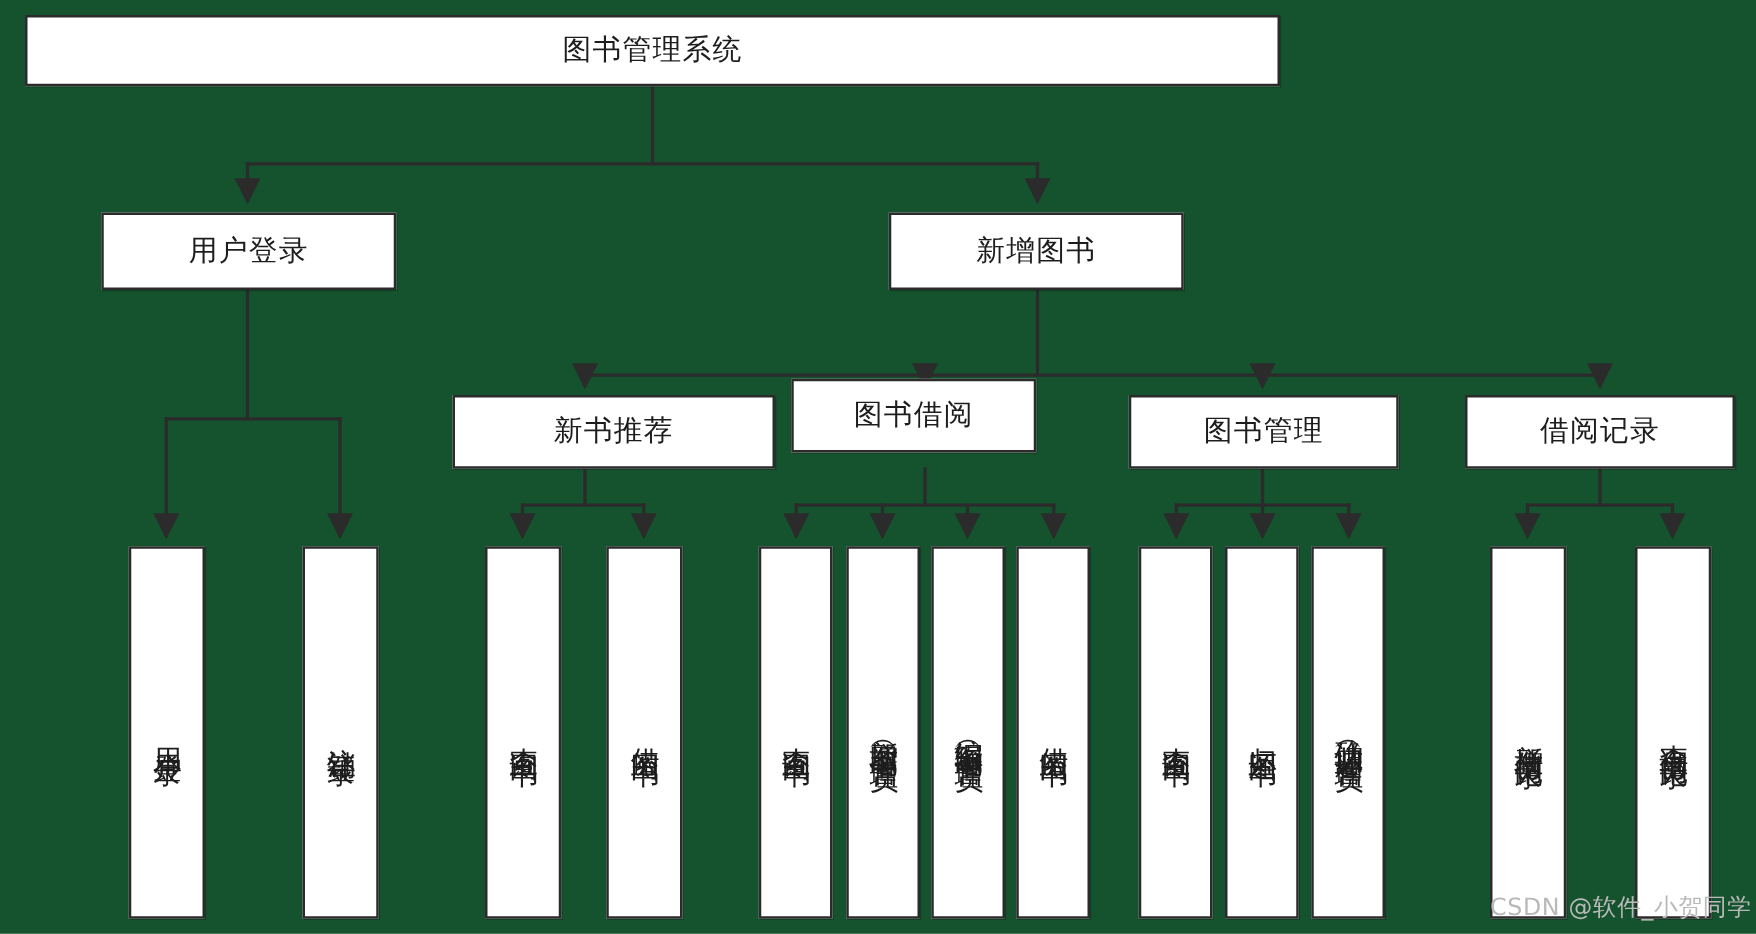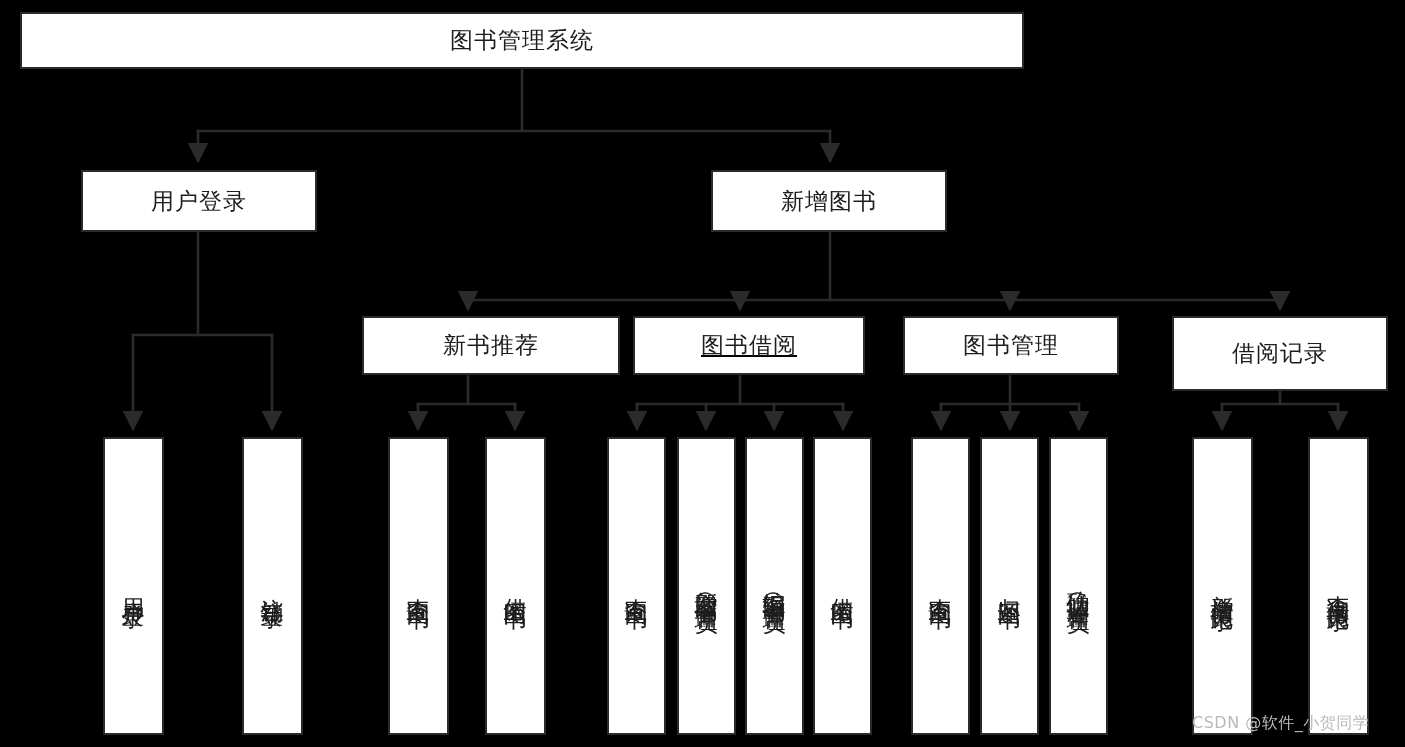--- a/index.html
+++ b/index.html
@@ -1,20 +1,20 @@
 <!DOCTYPE html>
 <html><head>
 <meta charset="utf-8">
 <style>
   html,body{margin:0;padding:0;background:#ffffff;}
   body{
     width:1405px;height:747px;overflow:hidden;
     font-family:"DejaVu Sans","Liberation Sans",sans-serif;
   }
-  #canvas{position:relative;width:1405px;height:747px;background:#000000;}
+  #canvas{position:relative;width:1405px;height:747px;background:#14532d;}
   svg#tree{position:absolute;left:0;top:0;width:1405px;height:747px;}
 
   .node{
     position:absolute;
     background:#ffffff;
     border:2px solid #2b2b2b;
     box-sizing:border-box;
     box-shadow:1px 1px 0 rgba(0,0,0,0.22);
     display:flex;align-items:center;justify-content:center;
   }
@@ -29,21 +29,21 @@
     writing-mode:vertical-rl;
     text-orientation:upright;
     font-size:23px;
     letter-spacing:3px;
     line-height:1.05;
     white-space:normal;
   }
   .watermark{
     position:absolute;
     color:#b9b9b9;
-    font-size:16px;
+    font-size:19px;
     letter-spacing:0.5px;
     white-space:nowrap;
     user-select:none;
   }
 </style>
 </head>
 <body>
 
 <div id="canvas">
 
@@ -104,27 +104,27 @@
   <div class="node" style="left:81px;top:170px;width:236px;height:62px;">
     <span class="node-label">用户登录</span>
   </div>
   <div class="node" style="left:711px;top:170px;width:236px;height:62px;">
     <span class="node-label">新增图书</span>
   </div>
 
   <div class="node" style="left:362px;top:316px;width:258px;height:59px;">
     <span class="node-label">新书推荐</span>
   </div>
-  <div class="node" style="left:633px;top:316px;width:232px;height:59px;text-decoration:underline;">
+  <div class="node" style="left:633px;top:303px;width:196px;height:59px;">
     <span class="node-label">图书借阅</span>
   </div>
   <div class="node" style="left:903px;top:316px;width:216px;height:59px;">
     <span class="node-label">图书管理</span>
   </div>
-  <div class="node" style="left:1172px;top:316px;width:216px;height:75px;">
+  <div class="node" style="left:1172px;top:316px;width:216px;height:59px;">
     <span class="node-label">借阅记录</span>
   </div>
 
   <div class="node leaf" style="left:103px;top:437px;width:61px;height:298px;">
     <span class="node-label">用户登录</span>
   </div>
   <div class="node leaf" style="left:242px;top:437px;width:61px;height:298px;">
     <span class="node-label">注销登录</span>
   </div>
 

